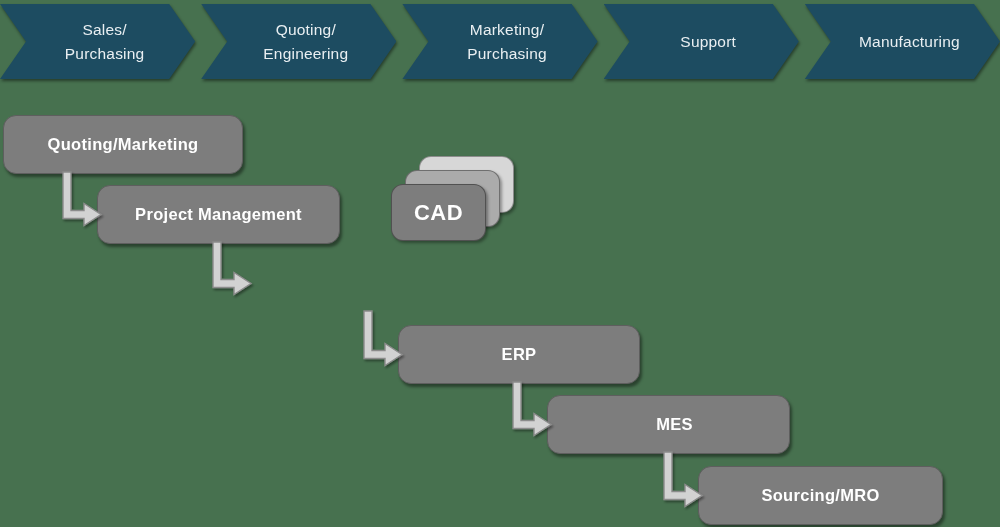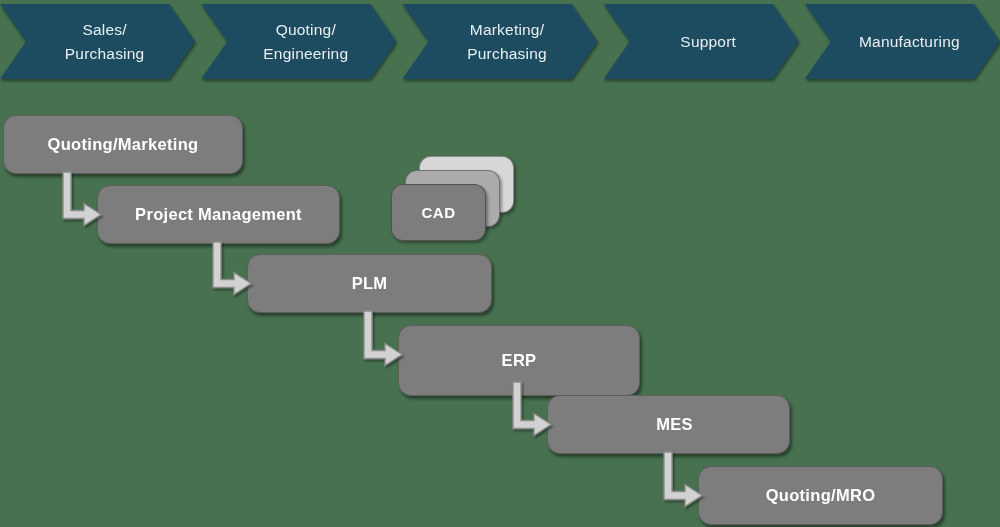--- a/index.html
+++ b/index.html
@@ -58,42 +58,42 @@
     color: var(--box-text, #ffffff);
     font-weight: bold;
     font-size: 16.5px;
     letter-spacing: 0.3px;
     z-index: 1;
     box-sizing: border-box;
   }
   #node-quoting   { left:   3px; top: 115px; width: 240px; height: 59px; }
   #node-pm        { left:  97px; top: 185px; width: 243px; height: 59px; }
   #node-plm       { left: 247px; top: 254px; width: 245px; height: 59px; }
-  #node-erp       { left: 398px; top: 325px; width: 242px; height: 71px; }
+  #node-erp       { left: 398px; top: 325px; width: 242px; height: 59px; }
   #node-mes       { left: 547px; top: 395px; width: 243px; height: 59px; padding-left: 12px; }
   #node-mro       { left: 698px; top: 466px; width: 245px; height: 59px; }
 
   
   .cad-card {
     position: absolute;
     width: 95px;
     height: 57px;
     border-radius: 12px;
     border: 1px solid rgba(0,0,0,0.35);
     box-shadow: 2px 2px 3px rgba(0,0,0,0.35);
     box-sizing: border-box;
   }
   #cad-back  { left: 419px; top: 156px; background: var(--cad-back, #d7d7d7); z-index: 0; }
   #cad-mid   { left: 405px; top: 170px; background: var(--cad-mid, #ababab); z-index: 0; }
   #cad-front {
     left: 391px; top: 184px;
     background: var(--box, #7d7d7d);
     display: flex; align-items: center; justify-content: center;
     color: var(--box-text, #ffffff);
-    font-weight: bold; font-size: 15px; letter-spacing: 0.5px;
+    font-weight: bold; font-size: 22px; letter-spacing: 0.5px;
     z-index: 1;
   }
 
   
   #connector-svg {
     position: absolute;
     left: 0; top: 0;
     width: 1000px;
     height: 527px;
     z-index: 2;
@@ -139,31 +139,28 @@
   <div class="cad-card" id="cad-front">
     <span>CAD</span>
   </div>
 
   <div class="node" id="node-quoting">
     <span>Quoting/Marketing</span>
   </div>
   <div class="node" id="node-pm">
     <span>Project Management</span>
   </div>
-  <div class="node" id="node-plm">
-    <span>PLM</span>
-  </div>
   <div class="node" id="node-erp">
     <span>ERP</span>
   </div>
   <div class="node" id="node-mes">
     <span>MES</span>
   </div>
   <div class="node" id="node-mro">
-    <span>Quoting/MRO</span>
+    <span>Sourcing/MRO</span>
   </div>
 
   <svg id="connector-svg" xmlns="http://www.w3.org/2000/svg">
     <defs>
       <filter id="arrow-shadow" x="-30%" y="-30%" width="160%" height="160%">
         <feDropShadow dx="1.5" dy="2" stdDeviation="1" flood-color="#000000" flood-opacity="0.4"></feDropShadow>
       </filter>
     </defs>
     <g id="connector-group" filter="url(#arrow-shadow)">
         <path d="M 63 172 L 63 218.5 L 84 218.5 L 84 225.5 L 101 214.5 L 84 203.5 L 84 210.5 L 71 210.5 L 71 172 Z" class="connector"></path>

